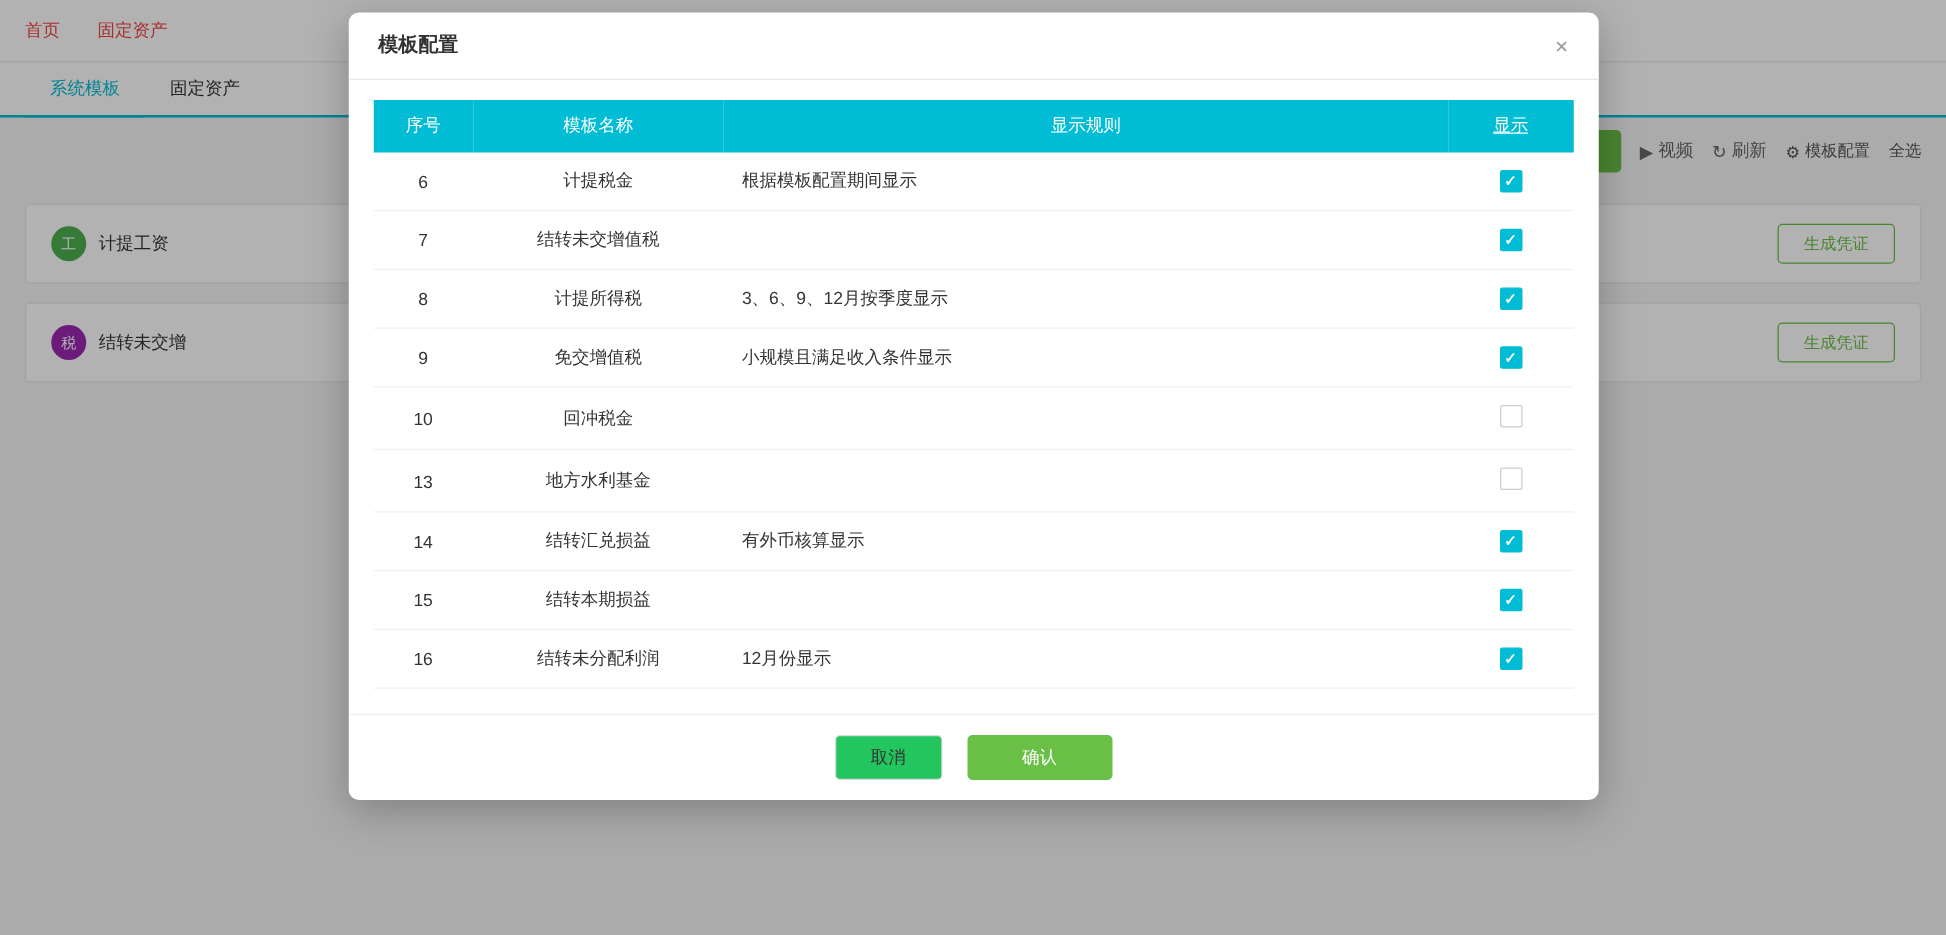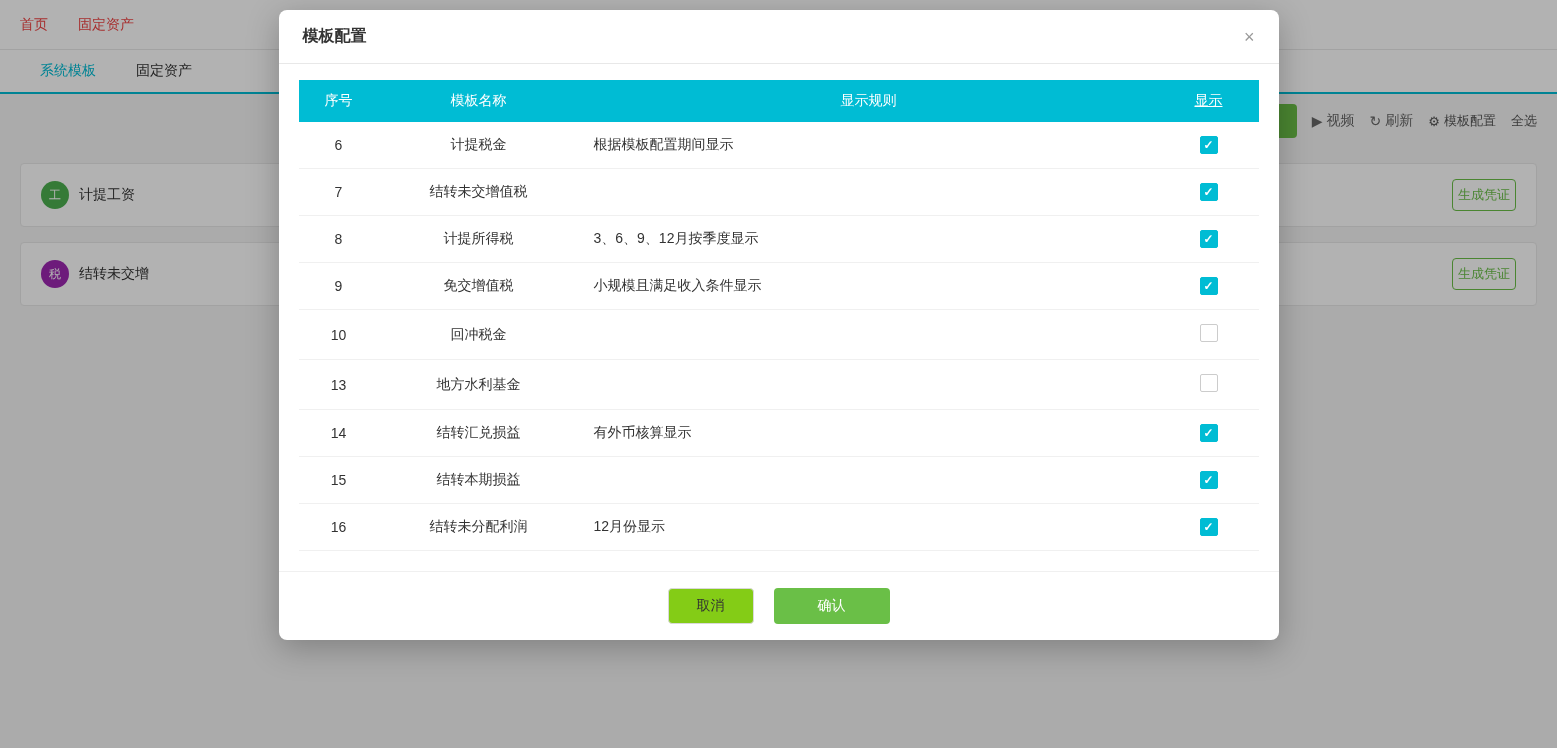--- a/index.html
+++ b/index.html
@@ -124,21 +124,21 @@
     .bg-amount {
       font-size: 28px;
       font-weight: bold;
       color: #333;
     }
 
     .btn-generate {
       border: 1px solid #6abf47;
       color: #6abf47;
       background: #fff;
-      padding: 6px 5px;
+      padding: 6px 20px;
       border-radius: 4px;
       font-size: 13px;
       cursor: pointer;
     }
 
     
     .overlay {
       position: absolute;
       top: 0; left: 0;
       width: 100%; height: 100%;
@@ -254,21 +254,21 @@
     .dialog-footer {
       display: flex;
       justify-content: center;
       gap: 20px;
       padding: 16px 24px;
       border-top: 1px solid #f0f0f0;
     }
 
     .btn-cancel {
       border: 1px solid #d9d9d9;
-      background: #84cc16;
+      background: #22c55e;
       color: #333;
       padding: 8px 28px;
       border-radius: 4px;
       font-size: 14px;
       cursor: pointer;
     }
 
     .btn-confirm {
       background: #6abf47;
       color: #fff;

